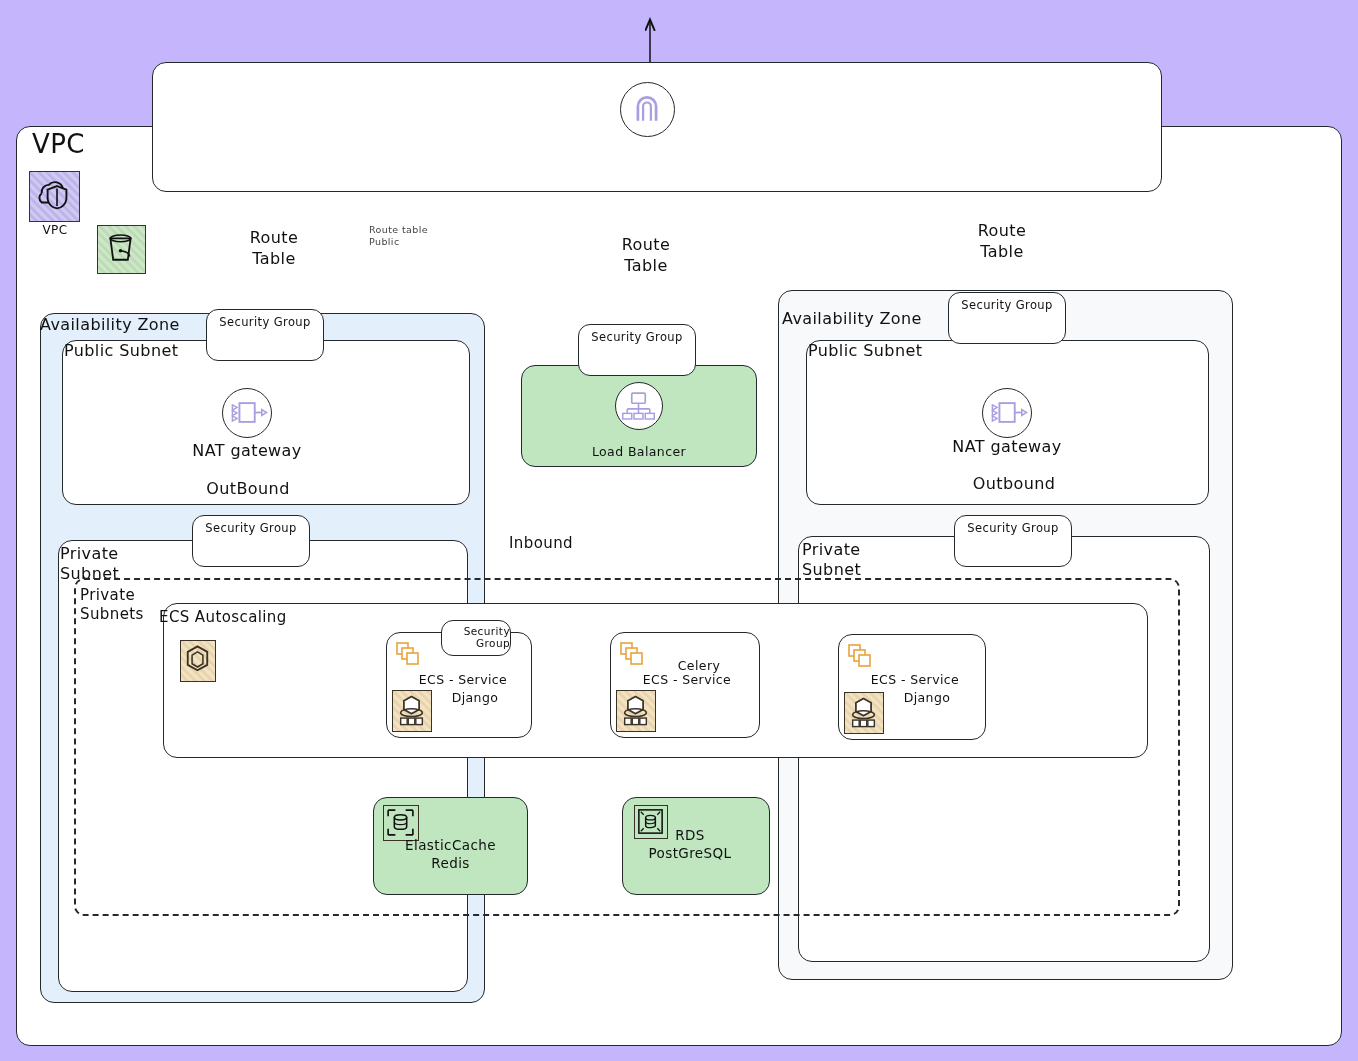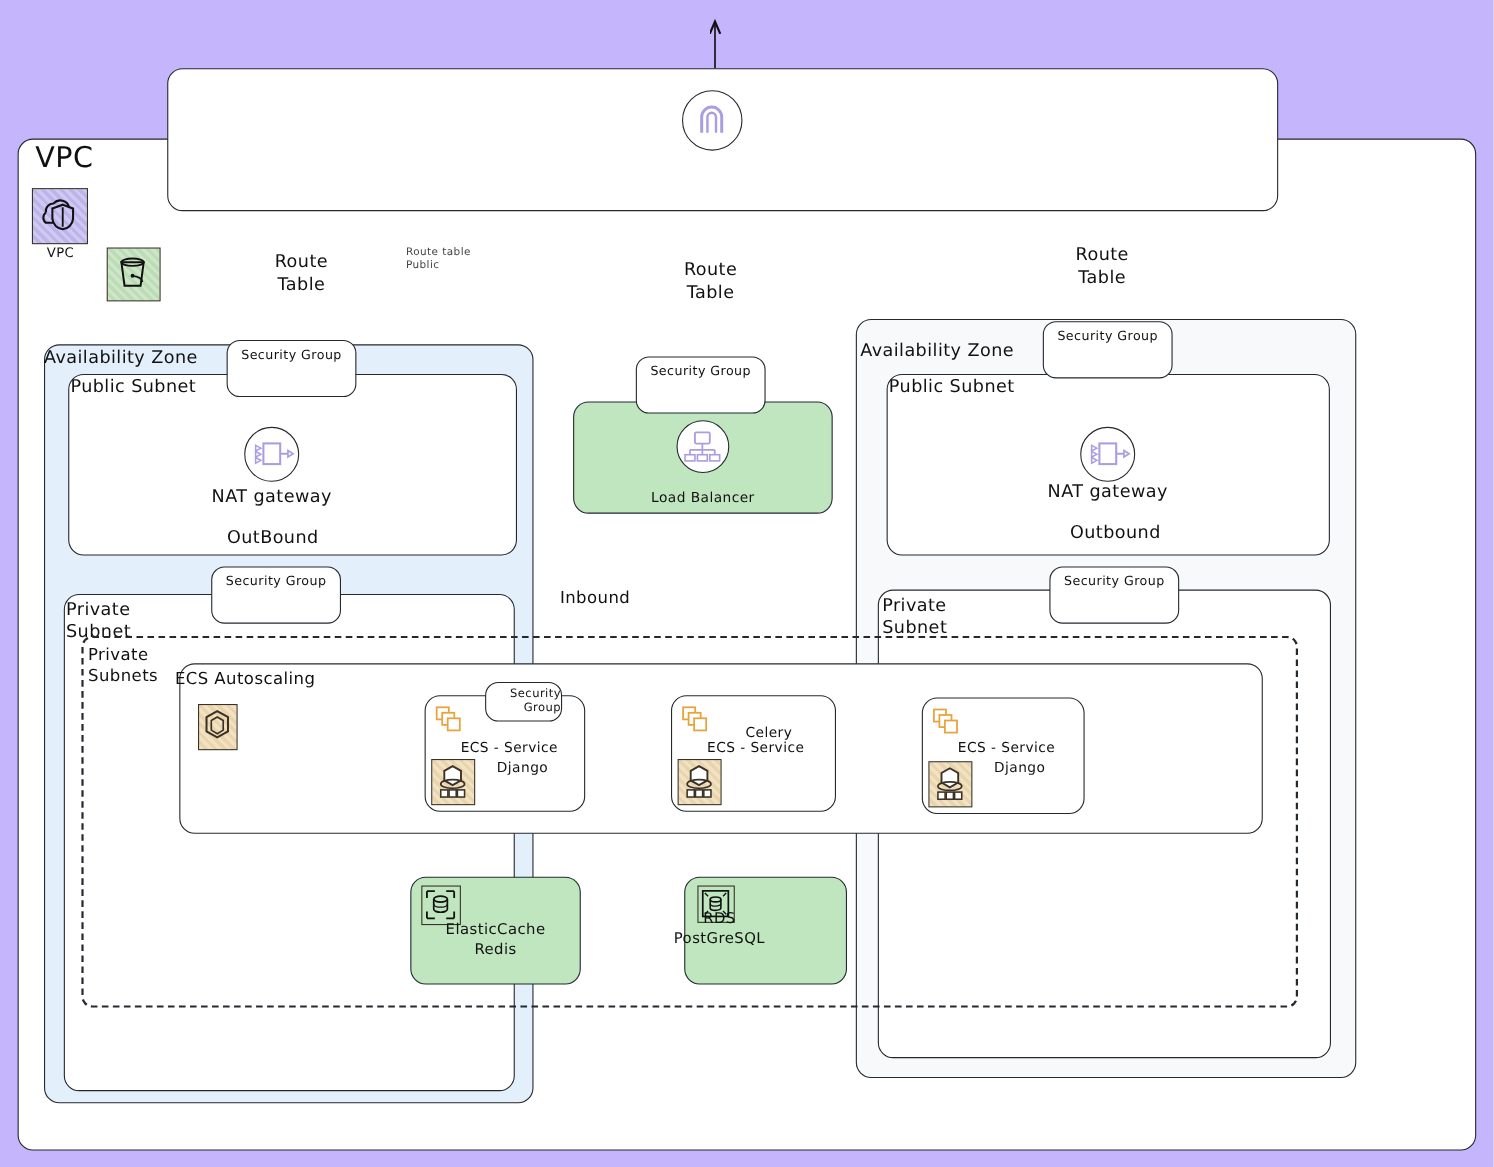--- a/index.html
+++ b/index.html
@@ -256,21 +256,21 @@
   <div class="greenbox" style="left:622px;top:797px;width:148px;height:98px;"></div>
   <div class="iconsq" style="left:634px;top:805px;width:34px;height:34px;z-index:21;background:#bfe6bf;">
     <svg viewBox="0 0 32 32" width="31" height="31">
       <rect x="4" y="4" width="24" height="24" fill="none" stroke="#111" stroke-width="1.6"></rect>
       <ellipse cx="16" cy="12" rx="5" ry="2.3" fill="none" stroke="#111" stroke-width="1.5"></ellipse>
       <path d="M11,12 v8 a5,2.3 0 0 0 10,0 v-8" fill="none" stroke="#111" stroke-width="1.5"></path>
       <path d="M11,16 a5,2.3 0 0 0 10,0" fill="none" stroke="#111" stroke-width="1.2"></path>
       <path d="M6,6 l3,3 M26,6 l-3,3 M6,26 l3,-3 M26,26 l-3,-3" stroke="#111" stroke-width="1.3"></path>
     </svg>
   </div>
-  <div class="ctext hand" style="left:586px;top:827px;width:136px;font-size:13.5px;z-index:21;">RDS
+  <div class="ctext hand" style="left:622px;top:827px;width:136px;font-size:13.5px;z-index:21;">RDS
 PostGreSQL</div>
 
   <div class="sg hand" style="left:206px;top:309px;width:118px;height:52px;font-size:11.5px;">Security Group</div>
   <div class="sg hand" style="left:192px;top:515px;width:118px;height:52px;font-size:11.5px;">Security Group</div>
   <div class="sg hand" style="left:578px;top:324px;width:118px;height:52px;font-size:11.5px;">Security Group</div>
   <div class="sg hand" style="left:948px;top:292px;width:118px;height:52px;font-size:11.5px;">Security Group</div>
   <div class="sg hand" style="left:954px;top:515px;width:118px;height:52px;font-size:11.5px;">Security Group</div>
   <div class="sg hand" style="left:441px;top:620px;width:70px;height:36px;font-size:10.5px;padding-top:4px;">Security
 Group</div>
 

